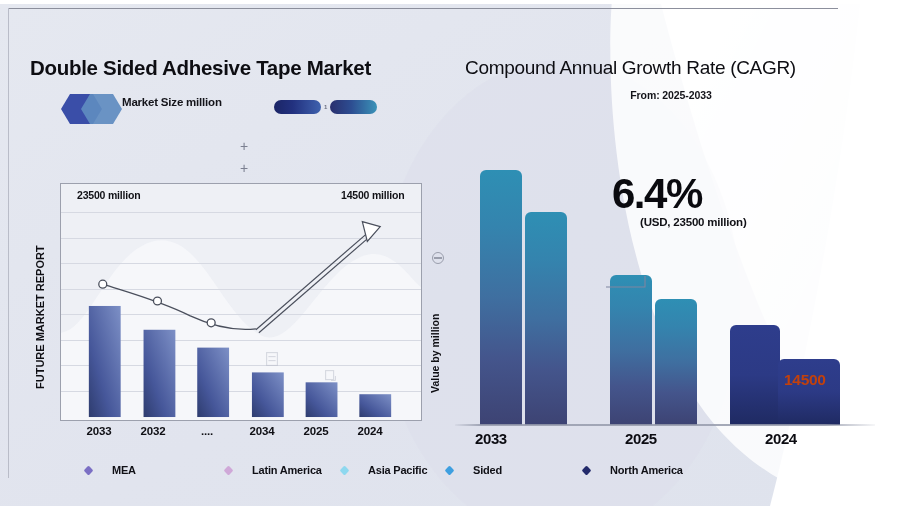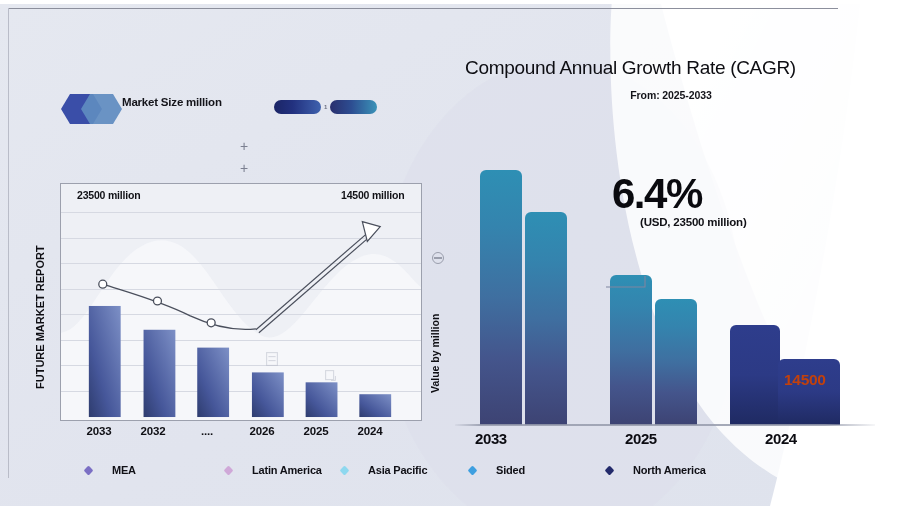--- a/index.html
+++ b/index.html
@@ -220,20 +220,21 @@
       <path d="M0,0 L900,0 L900,506 L0,506 Z" fill="#ffffff"></path>
       <path d="M0,4 L860,4 C860,4 838,240 770,506 L0,506 Z" fill="url(#panelGrad)"></path>
       <path d="M660,0 C660,0 690,120 730,230 C780,370 820,440 868,478 L900,478 L900,0 Z" fill="url(#whiteSwoosh)"></path>
       <ellipse cx="560" cy="300" rx="180" ry="240" fill="#dcdfeb" opacity="0.55"></ellipse>
       <path d="M612,0 C612,0 600,130 640,270 C676,398 730,456 800,490 L900,490 L900,0 Z" fill="#ffffff" opacity="0.82"></path>
     </svg>
     <div class="panel-border-top"></div>
     <div class="panel-border-left"></div>
   </div>
 
+  <div class="title-left">Double Sided Adhesive Tape  Market</div>
   <div class="title-right">Compound Annual Growth Rate (CAGR)</div>
   <div class="subtitle-right">From: 2025-2033</div>
 
   <div class="logo-mark">
     <svg viewBox="0 0 68 34" width="68" height="34">
       <path d="M10,2 L33,2 L42,17 L33,32 L10,32 L1,17 Z" fill="#3a4ea8"></path>
       <path d="M30,2 L53,2 L62,17 L53,32 L30,32 L21,17 Z" fill="#5f8cc0" opacity="0.92"></path>
     </svg>
   </div>
   <div class="legend-top-label">Market Size million</div>
@@ -316,21 +317,21 @@
     </svg>
   </div>
 
   <div class="val-left">23500 million</div>
   <div class="val-right">14500 million</div>
 
   <div class="xlabels-left">
     <span style="left:10px;  width:58px;">2033</span>
     <span style="left:64px;  width:58px;">2032</span>
     <span style="left:118px; width:58px;">....</span>
-    <span style="left:173px; width:58px;">2026</span>
+    <span style="left:173px; width:58px;">2034</span>
     <span style="left:227px; width:58px;">2025</span>
     <span style="left:281px; width:58px;">2024</span>
   </div>
 
   <div class="ring-icon"></div>
   <div class="axis-label-right">Value by million</div>
 
   <div class="cagr-big">6.4%</div>
   <div class="cagr-sub">(USD, 23500 million)</div>
 
@@ -362,21 +363,21 @@
 
   <div class="legend-bottom">
     <div class="legend-item" style="width:140px;">
       <span class="legend-dot" style="background:#7b6fc4;"></span>
       <span class="legend-text">MEA</span>
     </div>
     <div class="legend-item" style="width:116px;">
       <span class="legend-dot" style="background:#cfa8d8;"></span>
       <span class="legend-text">Latin America</span>
     </div>
-    <div class="legend-item" style="width:128px;">
+    <div class="legend-item" style="width:105px;">
       <span class="legend-dot" style="background:#8ed8ef;"></span>
       <span class="legend-text">Asia Pacific</span>
     </div>
     <div class="legend-item" style="width:137px;">
       <span class="legend-dot" style="background:#3e9fe0;"></span>
       <span class="legend-text">Sided</span>
     </div>
     <div class="legend-item">
       <span class="legend-dot" style="background:#232a6b;"></span>
       <span class="legend-text">North America</span>

